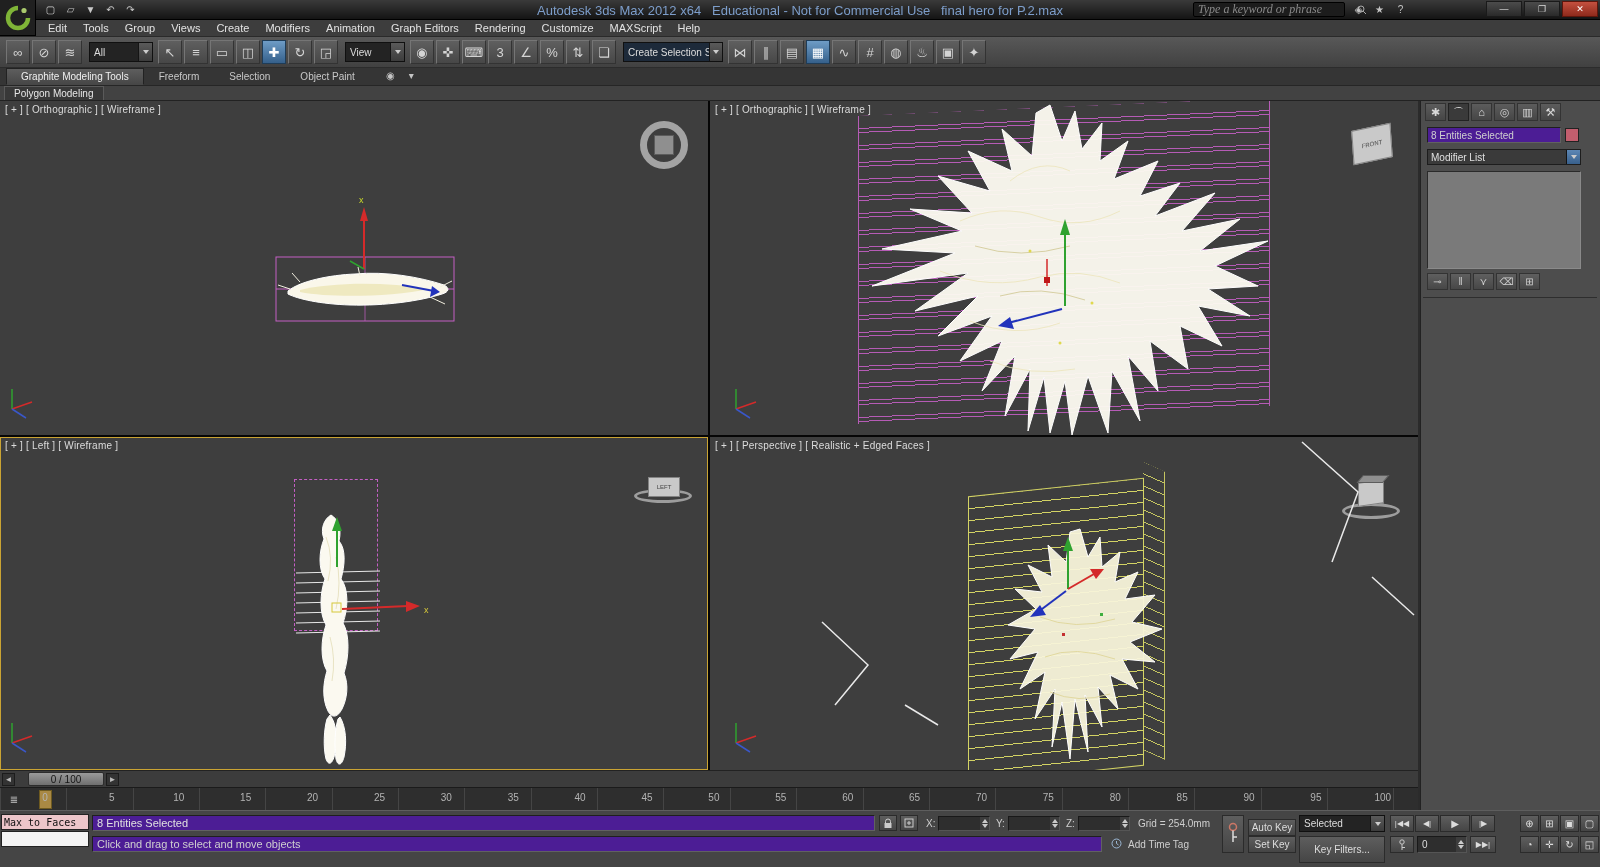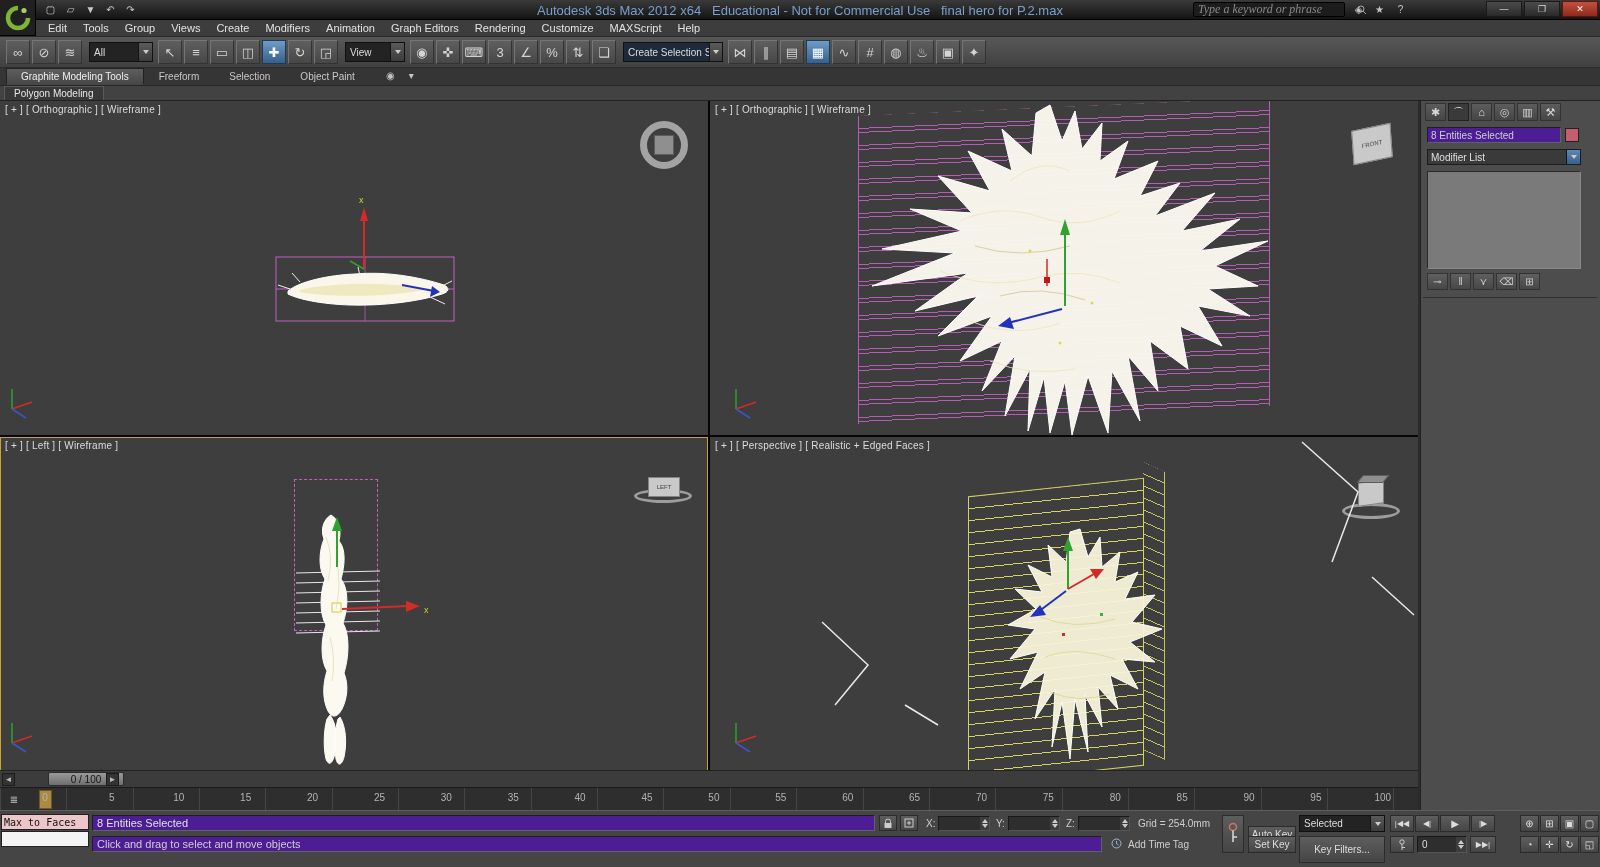--- a/index.html
+++ b/index.html
@@ -100,21 +100,21 @@
     display:flex; align-items:center; justify-content:center; font-size:10px; color:#d0d0d0; }
   .cp-divider { position:absolute; left:2px; top:196px; width:174px; height:1px; background:#2e2e2e; }
 
   
   .timeline { position:absolute; left:0; top:770px; width:1418px; height:17px; background:#3c3c3c;
     border-top:1px solid #222; }
   .tl-arrow { position:absolute; top:2px; width:13px; height:13px; background:#333; border:1px solid #1c1c1c;
     color:#bbb; font-size:8px; display:flex; align-items:center; justify-content:center; }
   .tl-handle { position:absolute; left:28px; top:1px; width:76px; height:14px;
     background:linear-gradient(#9a9a9a,#6f6f6f); border:1px solid #2c2c2c; border-radius:2px;
-    color:#151515; font-size:10px; display:flex; align-items:center; justify-content:center;margin-left:20px; }
+    color:#151515; font-size:10px; display:flex; align-items:center; justify-content:center; }
   .ruler { position:absolute; left:0; top:787px; width:1418px; height:23px; background:#2e2e2e;
     border-top:1px solid #1b1b1b;
     background-image:repeating-linear-gradient(90deg,#454545 0 1px,transparent 1px 66.35px); }
   .ruler-left { position:absolute; left:2px; top:2px; width:24px; height:18px; }
   .ticks { position:absolute; left:34px; right:24px; top:4px; display:flex; justify-content:space-between; }
   .tick { font-size:10px; color:#b3b3b3; width:22px; text-align:center; }
   .frame-marker { position:absolute; left:39px; top:2px; width:13px; height:19px; background:#a98944;
     border:1px solid #6e5a20; }
 
   
@@ -353,21 +353,21 @@
           <line x1="0" y1="0" x2="0" y2="-20" stroke="#2fa22f"></line>
           <line x1="0" y1="0" x2="20" y2="-7" stroke="#d42a2a"></line>
           <line x1="0" y1="0" x2="14" y2="9" stroke="#3a57c9"></line>
         </g>
       </svg>
       <div class="vc-face" style="right:26px;top:26px;width:40px;height:34px;transform:rotate(-12deg) skewX(-8deg)" data-name="viewcube">
         <span data-name="viewcube-face-label">FRONT</span>
       </div>
     </div>
 
-    <div class="viewport active" style="left:0;top:336px;width:708px;height:377px" data-name="viewport-bottom-left-left">
+    <div class="viewport active" style="left:0;top:336px;width:708px;height:333px" data-name="viewport-bottom-left-left">
       <span class="vp-label" data-name="viewport-label">[ + ] [ Left ] [ Wireframe ]</span>
       <div class="slices" data-name="selection-box-pink" style="left:294px;top:42px;width:84px;height:152px;border:1px dashed #c45fc4"></div>
       <svg class="vp-svg" width="708" height="333" data-name="viewport-canvas">
         <g data-name="slice-lines-side" stroke="#e8e8e8">
           <line x1="296" y1="136" x2="380" y2="134"></line>
             <line x1="296" y1="146" x2="380" y2="144"></line>
           <line x1="296" y1="156" x2="380" y2="154"></line>
             <line x1="296" y1="166" x2="380" y2="164"></line>
           <line x1="296" y1="176" x2="380" y2="174"></line>
             <line x1="296" y1="186" x2="380" y2="184"></line>
@@ -557,21 +557,21 @@
     </span>
     <span class="timetag-text" data-name="add-time-tag">Add Time Tag</span>
 
     <span class="gbtn" style="left:1222px;top:4px;width:22px;height:38px" data-name="set-keys-button">
       <svg width="12" height="24" viewBox="0 0 12 24" data-name="key-icon">
         <circle cx="6" cy="5" r="3.5" fill="none" stroke="#cc7766" stroke-width="1.5"></circle>
         <line x1="6" y1="8.5" x2="6" y2="20" stroke="#ddd" stroke-width="1.5"></line>
         <line x1="6" y1="15" x2="10" y2="15" stroke="#ddd" stroke-width="1.5"></line>
       </svg>
     </span>
-    <span class="gbtn" style="left:1248px;top:15px;width:48px;height:17px" data-name="auto-key-button">Auto Key</span>
+    <span class="gbtn" style="left:1248px;top:8px;width:48px;height:17px" data-name="auto-key-button">Auto Key</span>
     <span class="gbtn" style="left:1248px;top:25px;width:48px;height:17px" data-name="set-key-button">Set Key</span>
 
     <div class="dd" style="position:absolute;left:1299px;top:4px;width:86px;height:17px;margin:0" data-name="key-selection-dropdown">
       <span data-name="key-selection-value">Selected</span>
       <span class="dd-arrow-btn" data-name="dropdown-arrow-icon">
           <span class="caret"></span>
         </span>
     </div>
     <span class="gbtn" style="left:1299px;top:25px;width:86px;height:27px" data-name="key-filters-button">Key Filters...</span>
 

